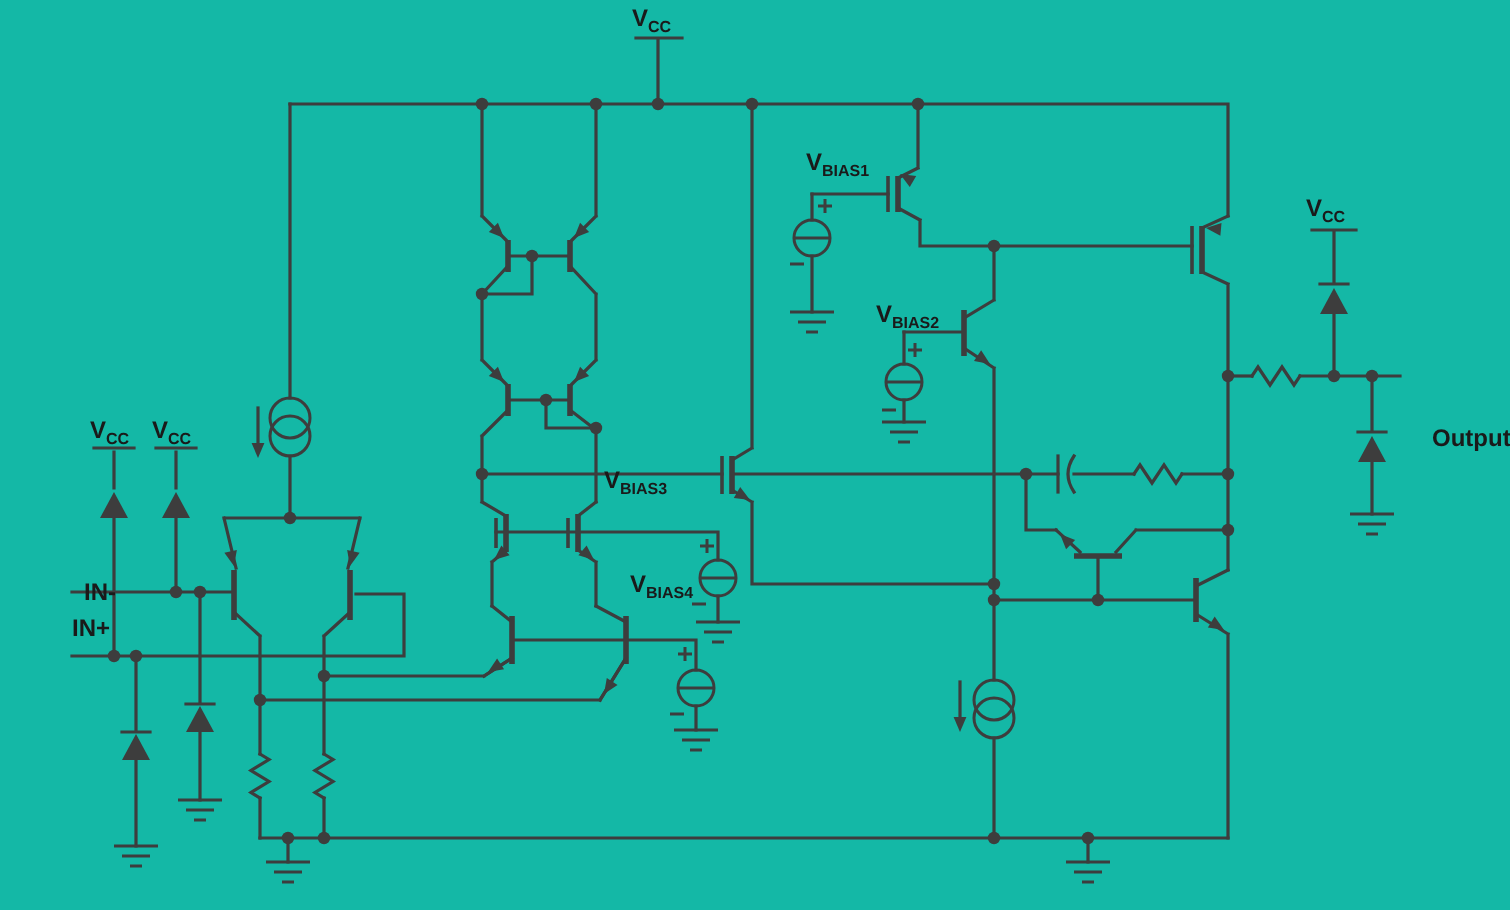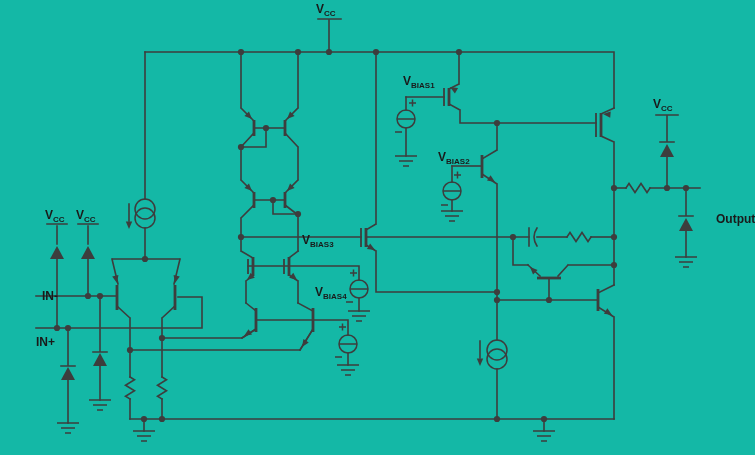--- a/index.html
+++ b/index.html
@@ -231,15 +231,15 @@
 
   <div class="lbl" style="left:316px;top:3px;"><span>V</span><sub>CC</sub></div>
   <div class="lbl" style="left:45px;top:209px;"><span>V</span><sub>CC</sub></div>
   <div class="lbl" style="left:76px;top:209px;"><span>V</span><sub>CC</sub></div>
   <div class="lbl" style="left:653px;top:98px;"><span>V</span><sub>CC</sub></div>
   <div class="lbl" style="left:403px;top:75px;"><span>V</span><sub>BIAS1</sub></div>
   <div class="lbl" style="left:438px;top:151px;"><span>V</span><sub>BIAS2</sub></div>
   <div class="lbl" style="left:302px;top:234px;"><span>V</span><sub>BIAS3</sub></div>
   <div class="lbl" style="left:315px;top:286px;"><span>V</span><sub>BIAS4</sub></div>
   <div class="lbl" style="left:8px;top:290px;margin-left:34px;"><span>IN-</span></div>
-  <div class="lbl" style="left:8px;top:336px;padding-left:28px;"><span>IN+</span></div>
+  <div class="lbl" style="left:8px;top:308px;padding-left:28px;"><span>IN+</span></div>
   <div class="lbl" style="left:716px;top:181px;margin-top:32px;"><span>Output</span></div>
 </div>
 
 </body></html>

